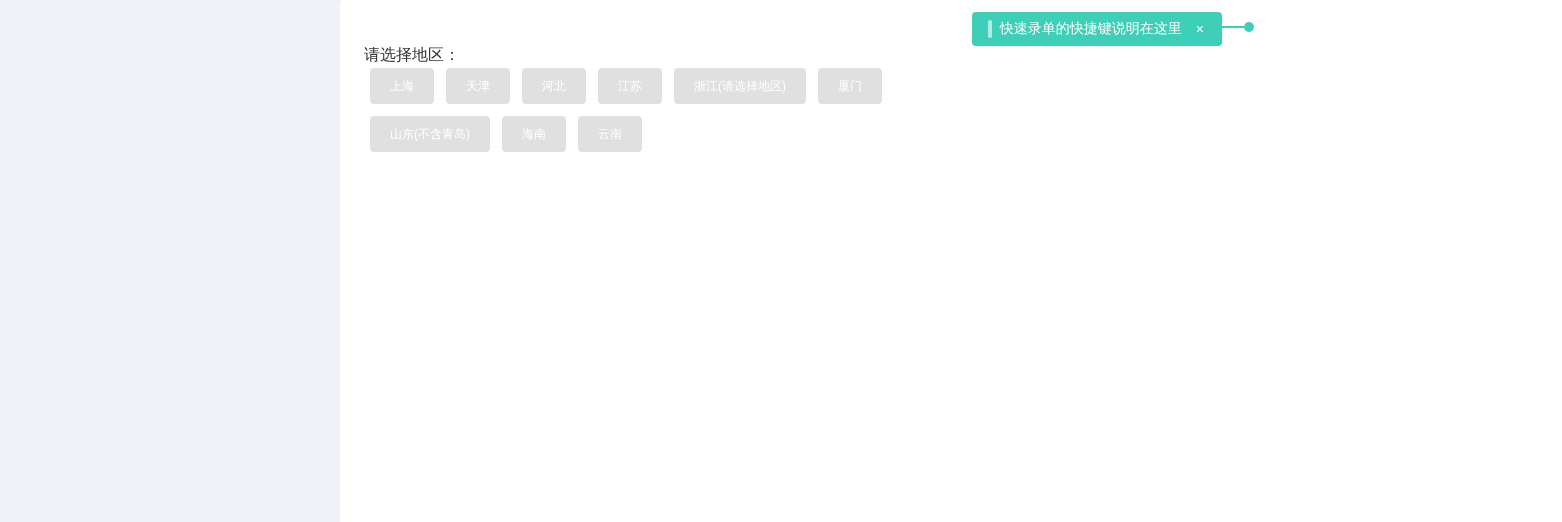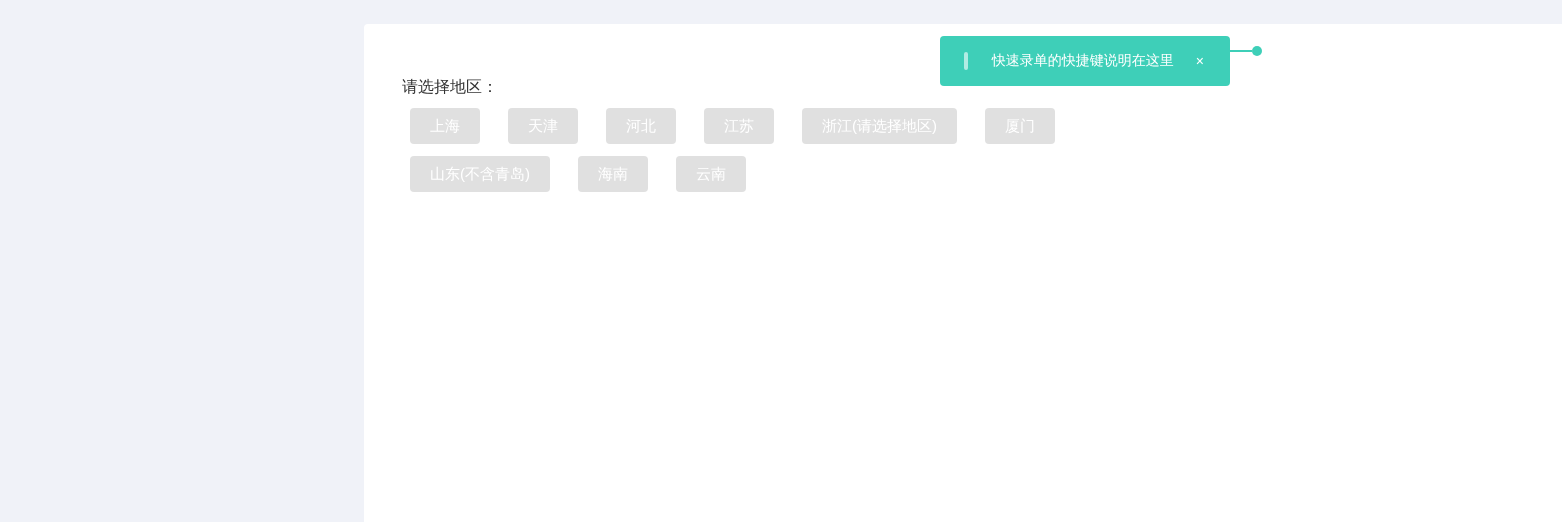--- a/index.html
+++ b/index.html
@@ -1,16 +1,16 @@
 <!DOCTYPE html>
 <html><head>
   <meta charset="utf-8">
   <style>
     * {
-      margin: 8px;
+      margin: 0;
       padding: 0;
       box-sizing: border-box;
     }
 
     body {
       width: 1562px;
       height: 522px;
       background: #f0f2f8;
       font-family: 'Microsoft YaHei', 'PingFang SC', sans-serif;
       overflow: hidden;
@@ -32,21 +32,21 @@
       top: 0;
       right: 0;
       height: 522px;
       background: #ffffff;
       border-radius: 4px 0 0 0;
     }
 
     .region-label {
       position: absolute;
       top: 45px;
-      left: 30px;
+      left: 24px;
       font-size: 16px;
       color: #333333;
       font-weight: normal;
     }
 
     .region-buttons {
       position: absolute;
       top: 68px;
       left: 30px;
       display: flex;
@@ -54,21 +54,21 @@
       gap: 12px;
       max-width: 1100px;
     }
 
     .region-btn {
       background: #e0e0e0;
       border: none;
       border-radius: 4px;
       padding: 0 20px;
       height: 36px;
-      font-size: 15px;
+      font-size: 12px;
       color: #ffffff;
       cursor: pointer;
       white-space: nowrap;
       display: flex;
       align-items: center;
       justify-content: center;
     }
 
     .region-btn-row2 {
       position: absolute;

